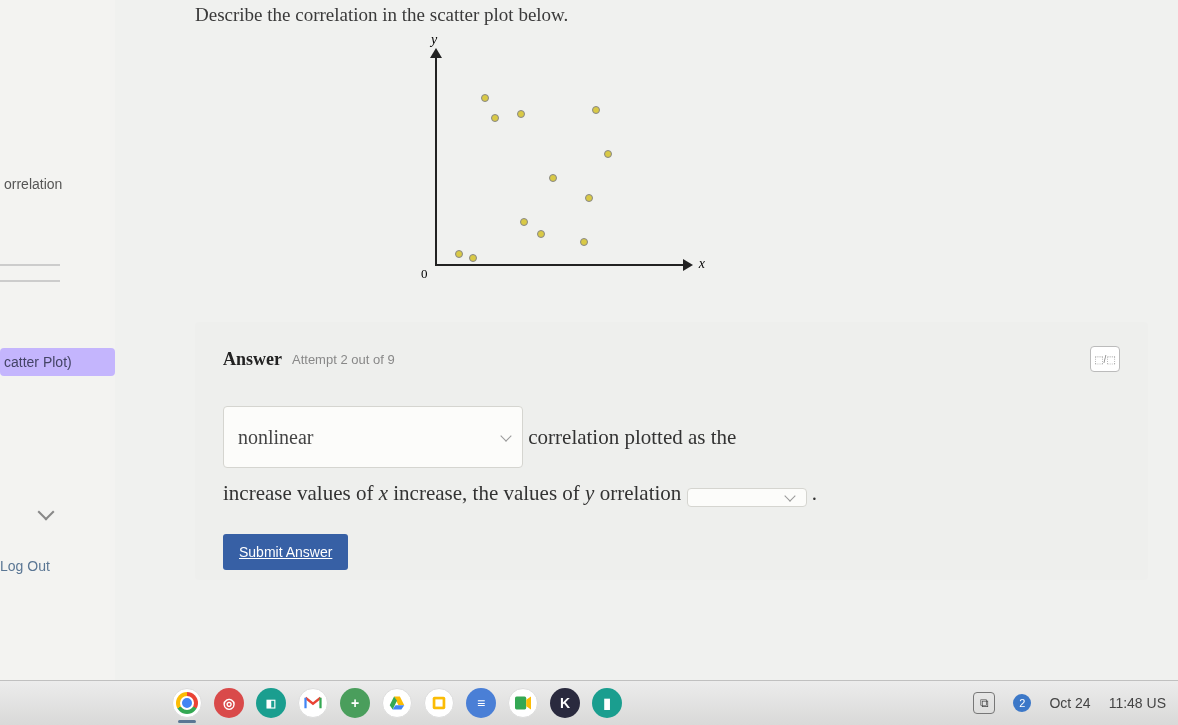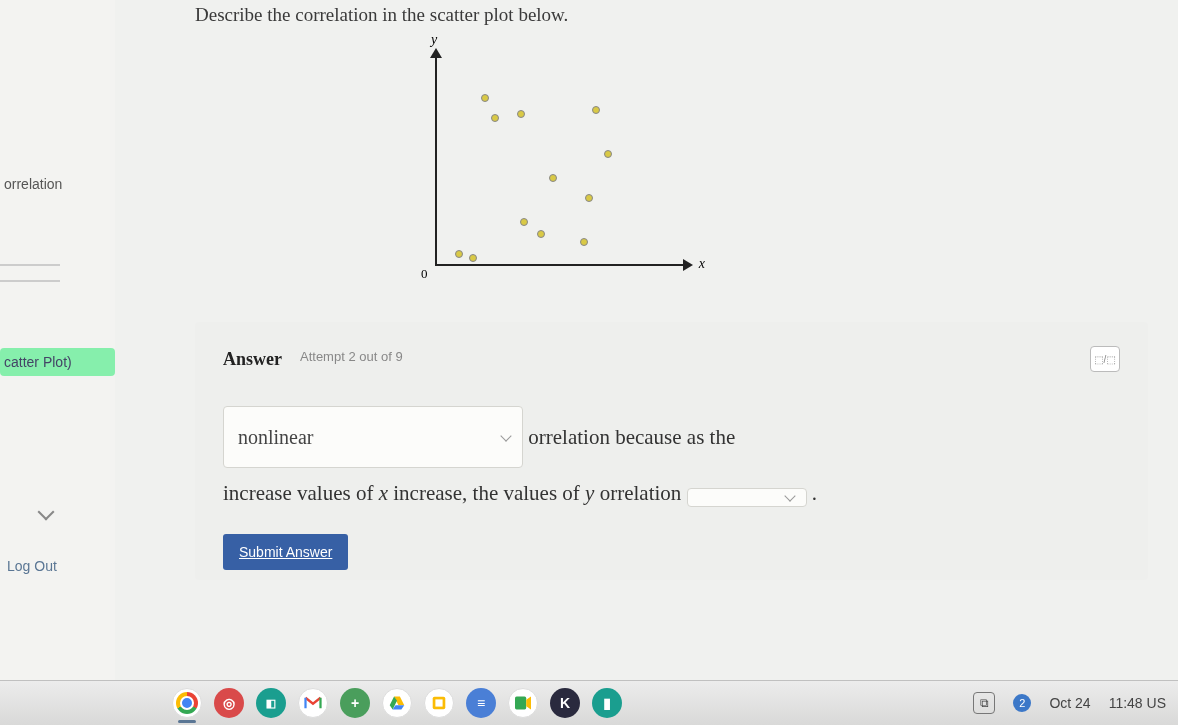--- a/index.html
+++ b/index.html
@@ -3,44 +3,44 @@
   <meta charset="utf-8">
   <style>
     * { box-sizing: border-box; margin: 0; padding: 0; }
     html, body { width: 1178px; height: 725px; overflow: hidden; font-family: Georgia, 'Times New Roman', serif; background: #f0f1ef; }
     
     .screen { display: flex; height: 680px; width: 100%; }
     
     
     .sidebar { width: 115px; flex-shrink: 0; padding-top: 170px; background: #f3f3f1; display: flex; flex-direction: column; gap: 60px; font-family: Arial, sans-serif; }
     .sidebar-item { font-size: 14px; color: #555; padding: 6px 4px; cursor: pointer; }
-    .sidebar-item.active { background: #86efac; color: #446; border-radius: 4px; }
+    .sidebar-item.active { background: #c4b5fd; color: #446; border-radius: 4px; }
     .sidebar-divider { border-top: 2px solid #ccc; margin: 6px 0; width: 60px; }
     .chevron-down { width: 12px; height: 12px; border-right: 2px solid #888; border-bottom: 2px solid #888; transform: rotate(45deg); margin-left: 40px; }
-    .logout { font-size: 14px; color: #5a7694; cursor: pointer; margin-top: 40px; padding-left: 7px; }
+    .logout { font-size: 14px; color: #5a7694; cursor: pointer; margin-top: 40px; }
     
     
     .main { flex: 1; padding: 0 30px 10px 80px; display: flex; flex-direction: column; }
     .question-text { font-size: 19px; color: #3a3a3a; font-family: Georgia, serif; margin-top: 4px; margin-bottom: 20px; }
     
     .chart-wrap { display: flex; justify-content: flex-start; margin-left: 220px; margin-bottom: 30px; }
     .chart { position: relative; width: 280px; height: 240px; }
     .y-axis { position: absolute; left: 20px; top: 10px; bottom: 20px; width: 2px; background: #222; }
     .y-arrow { position: absolute; left: 15px; top: 2px; width: 0; height: 0; border-left: 6px solid transparent; border-right: 6px solid transparent; border-bottom: 10px solid #222; }
     .x-axis { position: absolute; left: 20px; bottom: 20px; right: 10px; height: 2px; background: #222; }
     .x-arrow { position: absolute; right: 2px; bottom: 15px; width: 0; height: 0; border-top: 6px solid transparent; border-bottom: 6px solid transparent; border-left: 10px solid #222; }
     .y-label { position: absolute; left: 16px; top: -14px; font-style: italic; font-size: 14px; font-family: 'Times New Roman', serif; }
     .x-label { position: absolute; right: -10px; bottom: 14px; font-style: italic; font-size: 14px; font-family: 'Times New Roman', serif; }
     .origin-label { position: absolute; left: 6px; bottom: 4px; font-size: 13px; font-family: 'Times New Roman', serif; }
     .pt { position: absolute; width: 8px; height: 8px; border-radius: 50%; background: #d9c945; border: 1.5px solid #888; transform: translate(-50%, 50%); }
     
     
     .answer-area { background: #eeefed; border-radius: 4px; padding: 24px 28px 10px 28px; margin-top: 6px; }
     .answer-header { display: flex; justify-content: space-between; align-items: center; margin-bottom: 34px; }
-    .answer-title-wrap { display: flex; align-items: flex-start; gap: 18px; }
+    .answer-title-wrap { display: flex; align-items: center; gap: 10px; }
     .answer-label { font-weight: bold; font-size: 18px; font-family: Georgia, serif; color: #222; }
     .attempt-text { font-size: 13px; color: #888; font-family: Arial, sans-serif; }
     .fraction-btn { width: 30px; height: 26px; border: 1px solid #bbb; background: #fff; border-radius: 4px; display: flex; align-items: center; justify-content: center; font-size: 10px; color: #888; cursor: pointer; font-family: Arial, sans-serif; }
     
     .sentence { font-size: 21px; color: #333; line-height: 2.4; font-family: Georgia, serif; }
     .sentence .math-var { font-style: italic; font-family: 'Times New Roman', serif; }
     .dropdown { display: inline-flex; align-items: center; gap: 26px; background: #fcfcfa; border: 1px solid #d5d5d0; border-radius: 4px; padding: 6px 12px 6px 14px; font-size: 20px; color: #444; cursor: pointer; vertical-align: baseline; min-width: 120px; }
     .dropdown.wide { min-width: 300px; }
     .dd-chevron { width: 8px; height: 8px; border-right: 1.5px solid #999; border-bottom: 1.5px solid #999; transform: rotate(45deg); margin-top: -3px; flex-shrink: 0; margin-left: auto; }
     
@@ -121,21 +121,21 @@
           <span class="attempt-text">Attempt 2 out of 9</span>
         </div>
         <div class="fraction-btn">⬚/⬚</div>
       </div>
 
       <div class="sentence">
         <span class="dropdown wide">
           <span>nonlinear</span>
           <span class="dd-chevron"></span>
         </span>
-        <span>orrelation because as the</span>
+        <span>correlation plotted as the</span>
         <br>
         <span>increase values of</span>
         <span class="math-var">x</span>
         <span>increase, the values of</span>
         <span class="math-var">y</span>
         <span>orrelation</span>
         <span class="dropdown">
           <span class="dd-chevron"></span>
         </span>
         <span>.</span>

